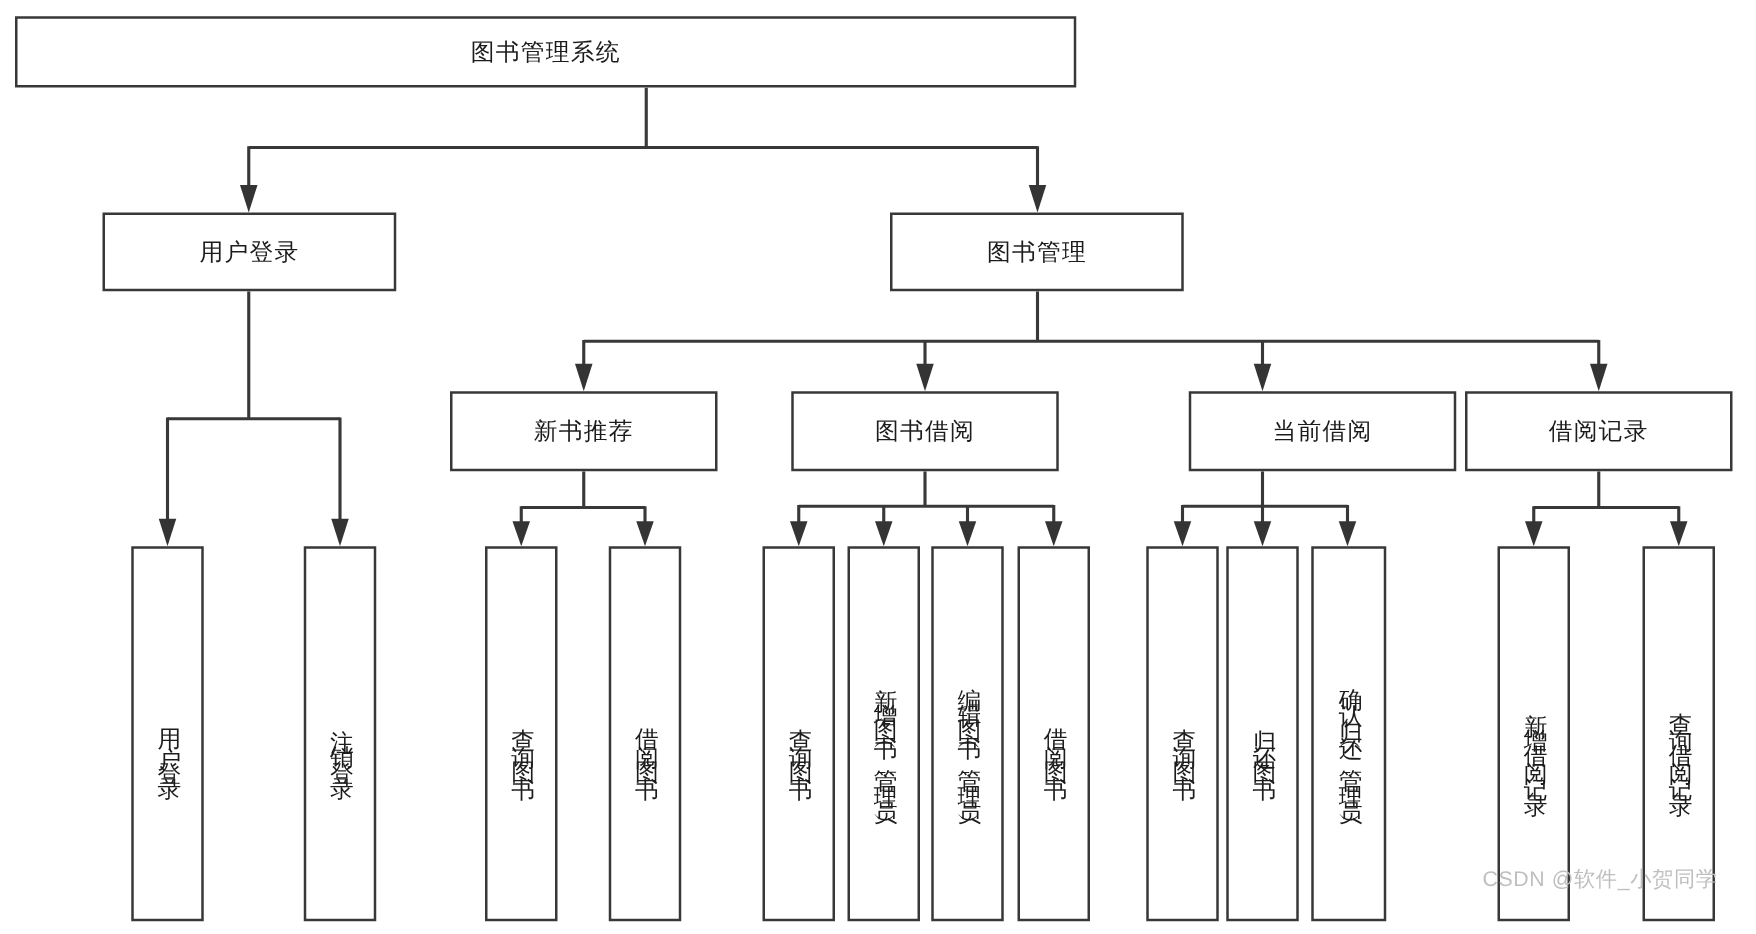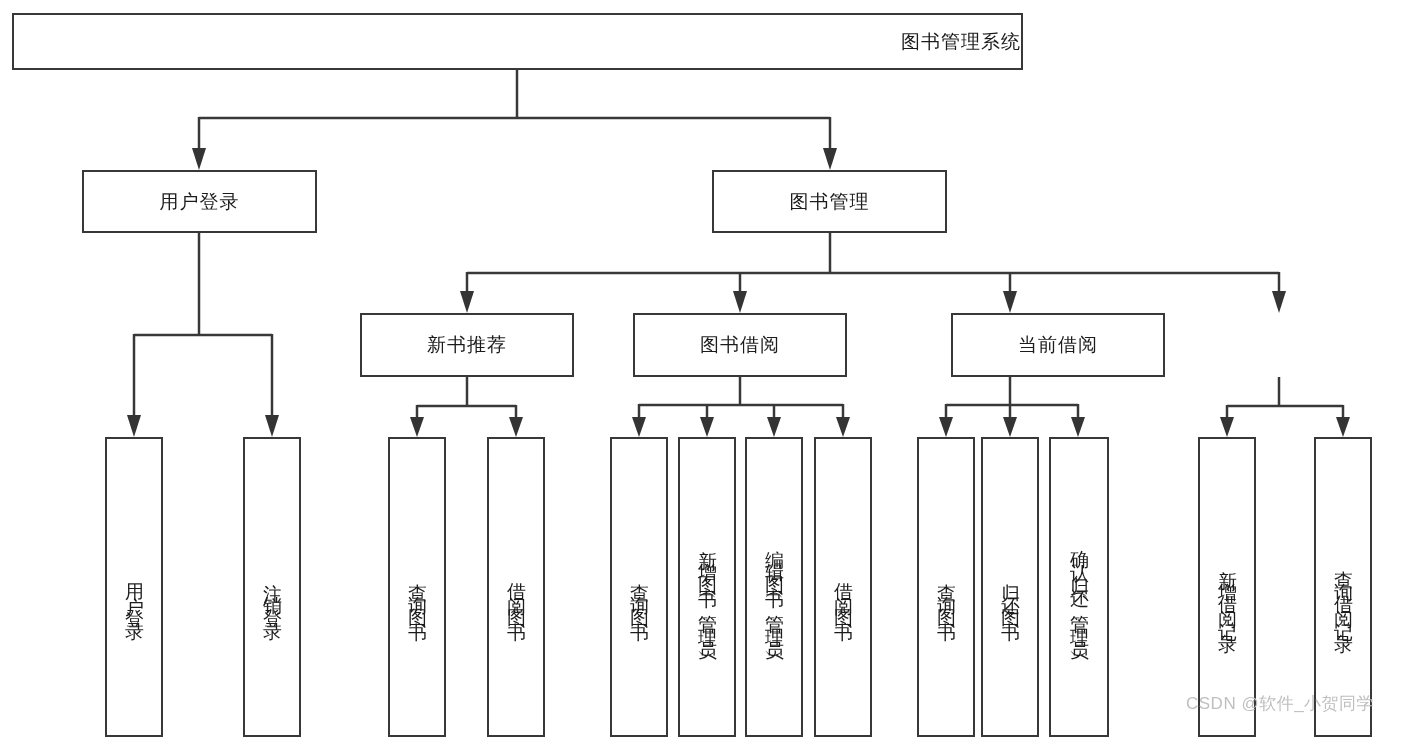--- a/index.html
+++ b/index.html
@@ -149,40 +149,43 @@
     <g>
       <line x1="1279" y1="377" x2="1279" y2="406"></line>
       <line x1="1227" y1="406" x2="1343" y2="406"></line>
       <line x1="1227" y1="405" x2="1227" y2="419"></line>
       <polygon points="1220,417 1234,417 1227,437"></polygon>
       <line x1="1343" y1="405" x2="1343" y2="419"></line>
       <polygon points="1336,417 1350,417 1343,437"></polygon>
     </g>
   </svg>
 
-  <div class="node" style="left:12px; top:13px; width:1011px; height:57px;justify-content:flex-end;">
+  <div class="node" style="left:12px; top:13px; width:849px; height:57px;">
     <span>图书管理系统</span>
   </div>
 
   <div class="node" style="left:82px; top:170px; width:235px; height:63px;">
     <span>用户登录</span>
   </div>
   <div class="node" style="left:712px; top:170px; width:235px; height:63px;">
     <span>图书管理</span>
   </div>
 
   <div class="node" style="left:633px; top:313px; width:214px; height:64px;">
     <span>图书借阅</span>
   </div>
   <div class="node" style="left:360px; top:313px; width:214px; height:64px;">
     <span>新书推荐</span>
   </div>
   <div class="node" style="left:903px; top:313px; width:214px; height:64px;margin-left:48px;">
     <span>当前借阅</span>
   </div>
+  <div class="node" style="left:1172px; top:313px; width:214px; height:64px;">
+    <span>借阅记录</span>
+  </div>
 
   <div class="leaf" style="left:105px;">
     <span class="vtext">用户登录</span>
   </div>
   <div class="leaf" style="left:243px;">
     <span class="vtext">注销登录</span>
   </div>
   <div class="leaf" style="left:388px;">
     <span class="vtext">查询图书</span>
   </div>

